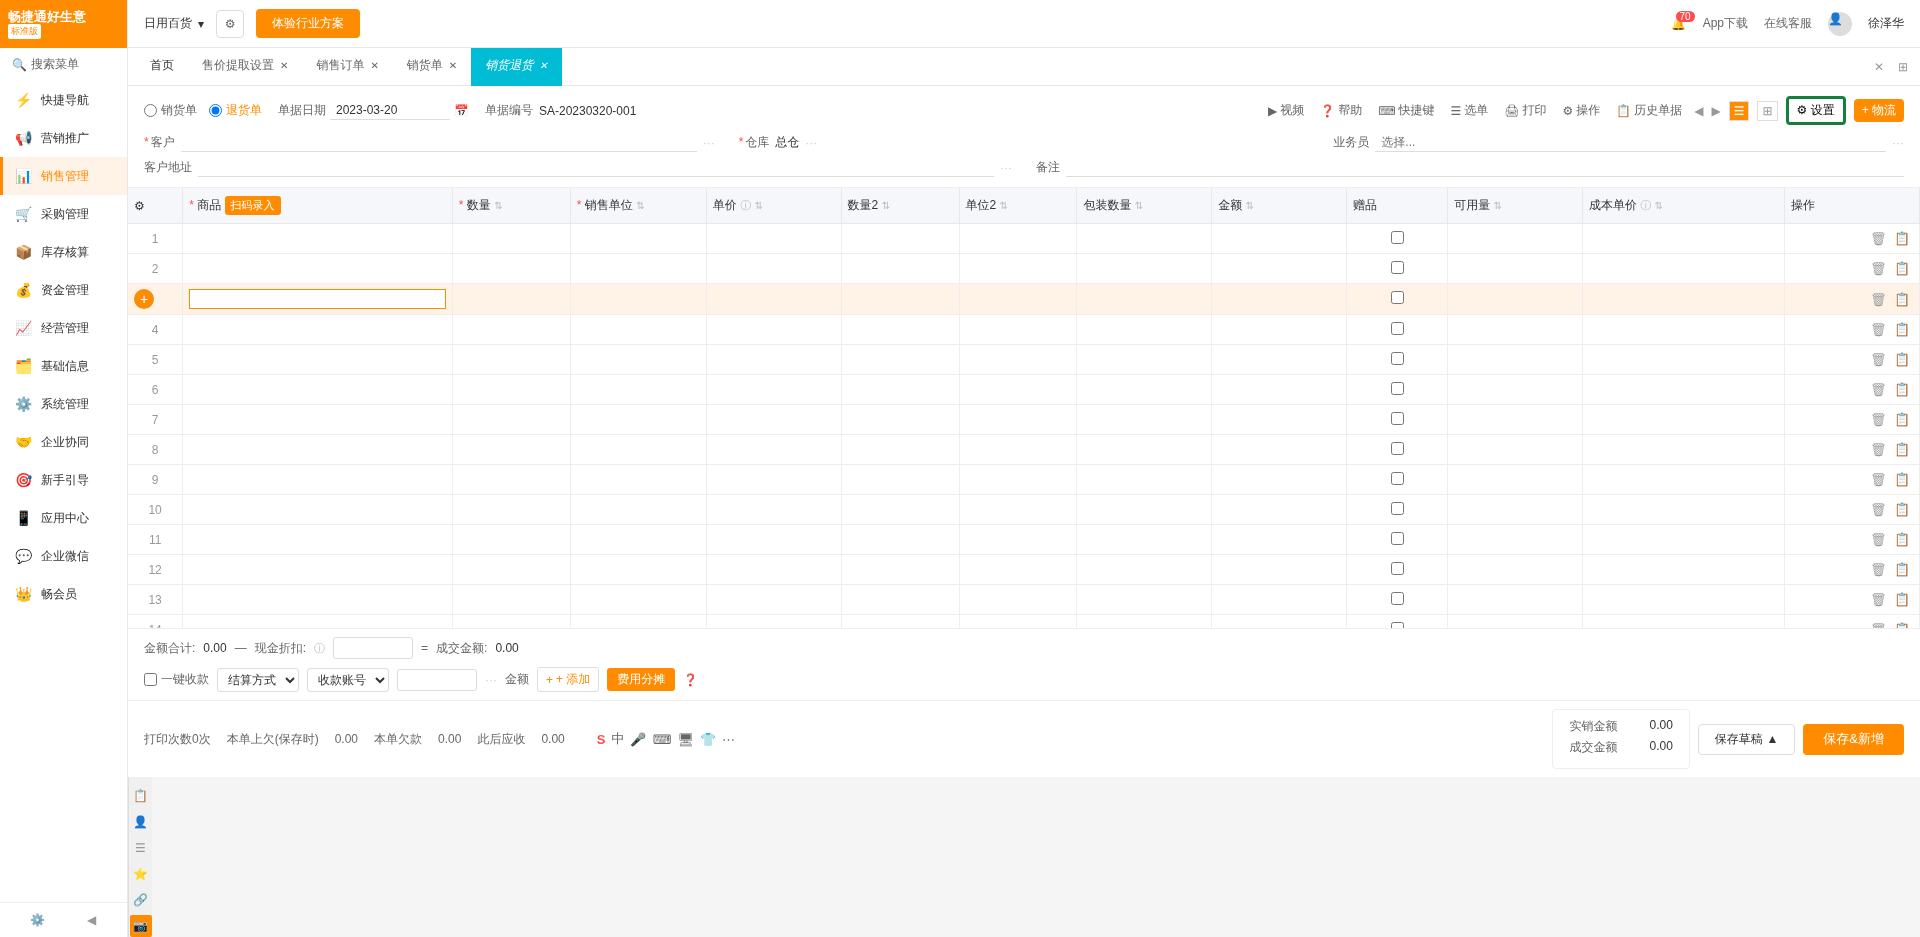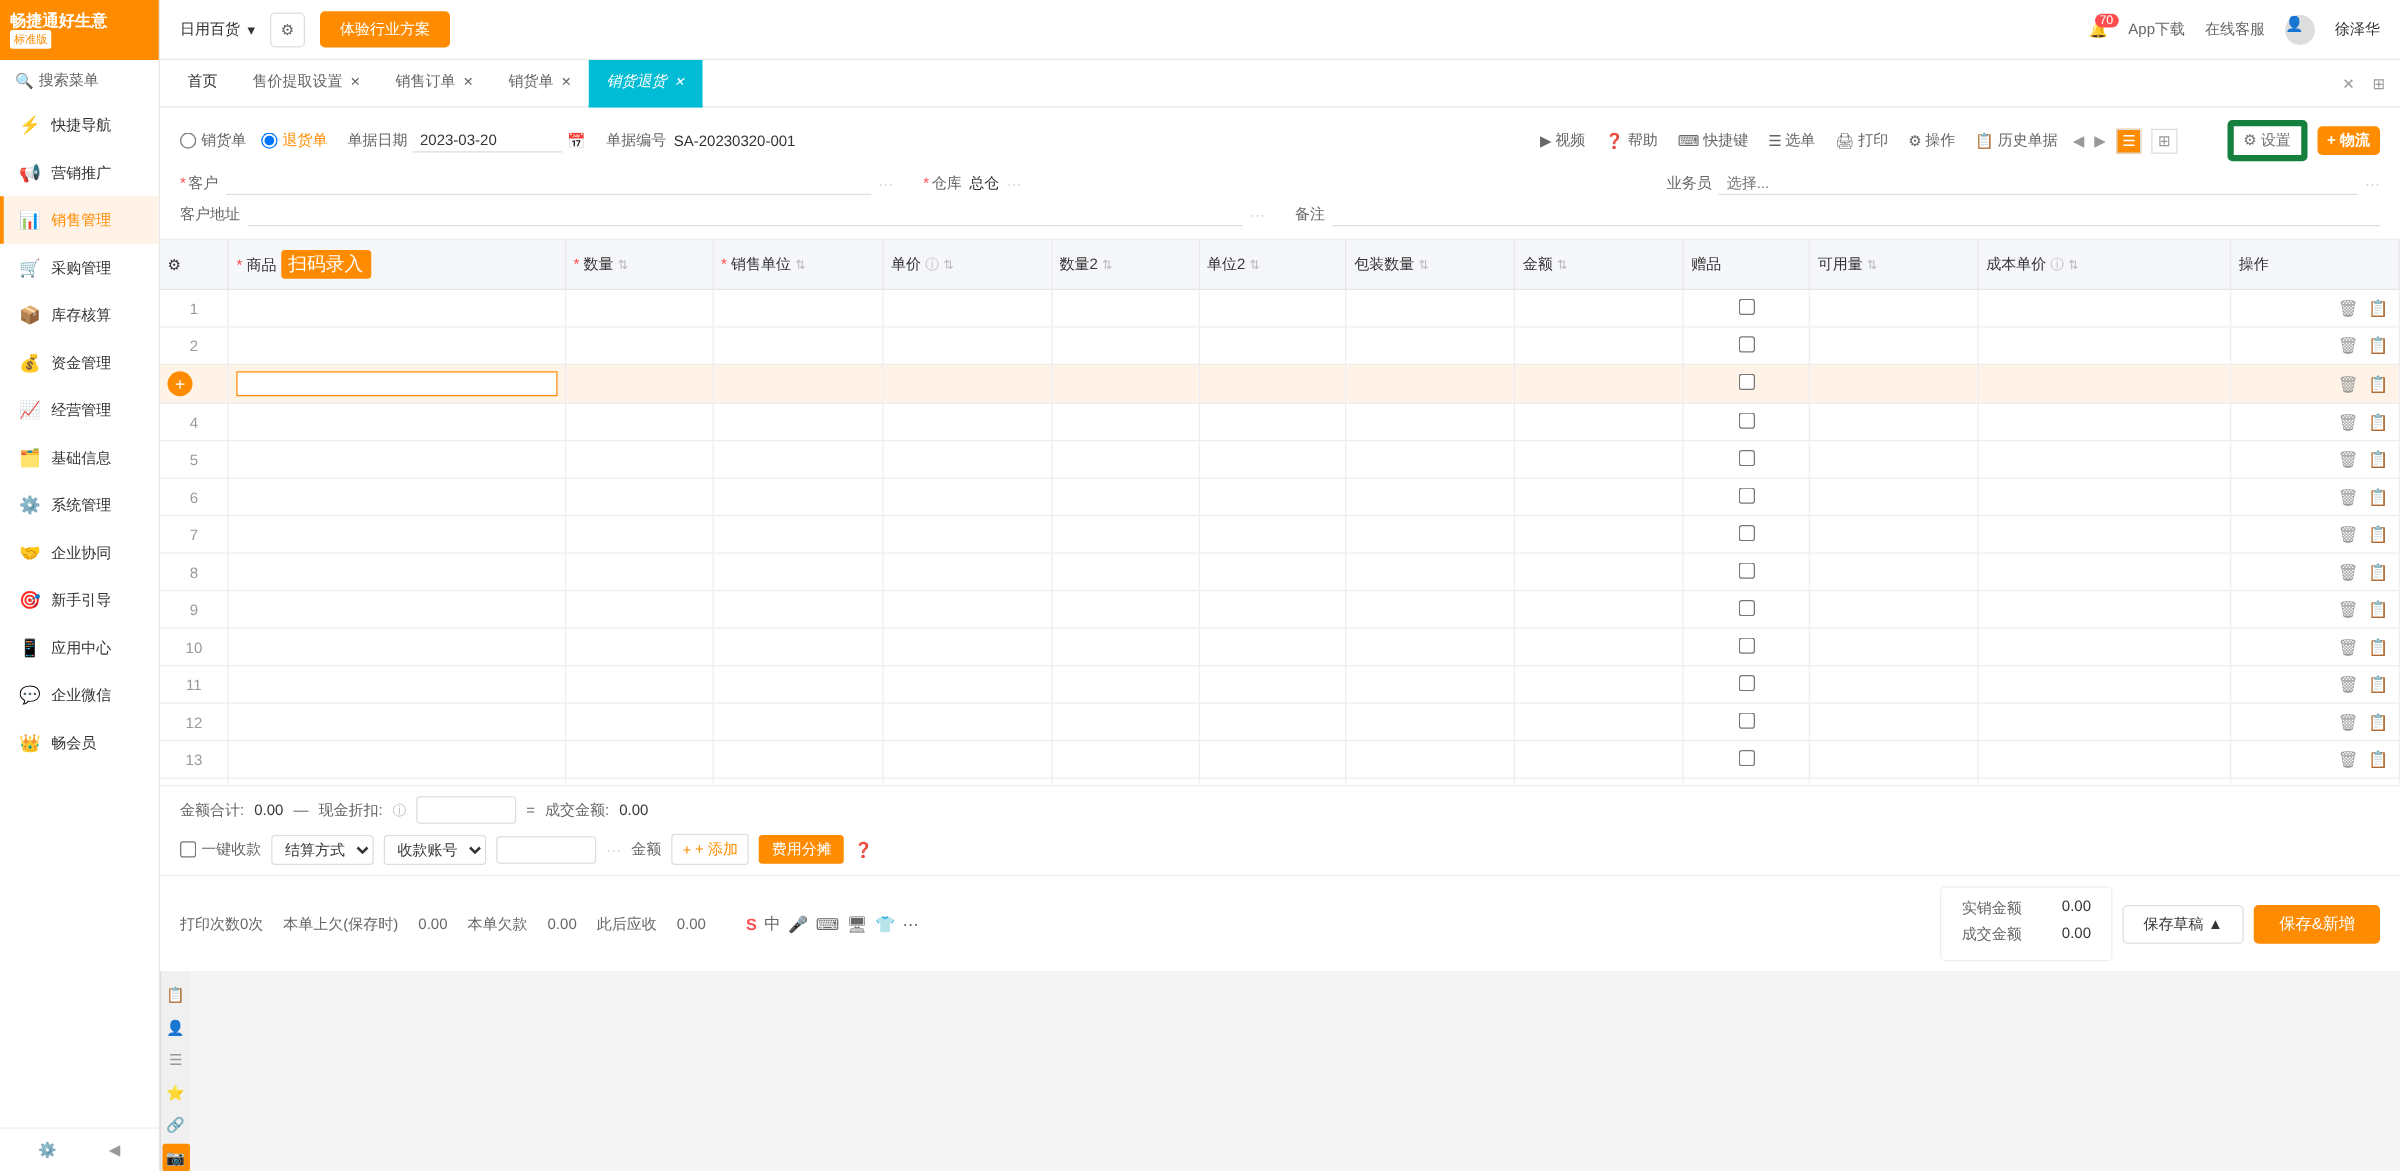--- a/index.html
+++ b/index.html
@@ -45,35 +45,35 @@
     .radio-item { display: flex; align-items: center; gap: 4px; cursor: pointer; color: #666; }
     .radio-item.active { color: #ff8c00; }
     .form-field { display: flex; align-items: center; gap: 6px; }
     .form-label { color: #666; white-space: nowrap; }
     .form-label.required::before { content: '*'; color: #ff4d4f; margin-right: 2px; }
     .form-input { border: none; border-bottom: 1px solid #ddd; padding: 2px 6px; min-width: 120px; color: #333; outline: none; }
     .date-input { display: flex; align-items: center; gap: 4px; }
     .doc-no { color: #333; font-weight: 500; }
     .toolbar-right { margin-left: auto; display: flex; align-items: center; gap: 8px; }
     .toolbar-btn { display: flex; align-items: center; gap: 3px; color: #666; cursor: pointer; font-size: 12px; padding: 2px 4px; }
-    .settings-btn { background: #fff; border: 5px solid #15803d; border-radius: 4px; padding: 3px 8px; cursor: pointer; color: #737373; font-size: 12px; margin-left: 32px; }
-    .add-btn { background: #ff8c00; color: #fff; border: none; border-radius: 4px; padding: 3px 8px; cursor: pointer; font-size: 12px; font-weight: bold; }
+    .settings-btn { background: #fff; border: 3px solid #15803d; border-radius: 4px; padding: 3px 8px; cursor: pointer; color: #000000; font-size: 12px; }
+    .add-btn { background: #ff8c00; color: #fff; border: none; border-radius: 4px; padding: 3px 8px; cursor: pointer; font-size: 12px; }
 
     .form-row2 { display: flex; align-items: center; gap: 24px; }
     .field-group { display: flex; align-items: center; gap: 6px; flex: 1; }
 
     
     .table-container { flex: 1; overflow-y: auto; background: #fff; }
     table { width: 100%; border-collapse: collapse; }
     thead tr { background: #f5f7fa; }
     th { padding: 8px 6px; text-align: left; color: #333; font-weight: normal; border-right: 1px solid #e8e8e8; border-bottom: 1px solid #e8e8e8; white-space: nowrap; font-size: 12px; position: relative; }
     th .sort-icon { color: #bbb; font-size: 10px; cursor: pointer; }
     td { padding: 5px 6px; border-right: 1px solid #eee; border-bottom: 1px solid #eee; color: #333; height: 30px; }
     tr.highlighted td { background: #fff3e8; }
-    .scan-btn { background: #ff8c00; color: #fff; border: none; border-radius: 3px; padding: 2px 6px; font-size: 15px; cursor: pointer; }
+    .scan-btn { background: #ff8c00; color: #fff; border: none; border-radius: 3px; padding: 2px 6px; font-size: 11px; cursor: pointer; }
     .row-num { color: #999; text-align: center; }
     .add-row-btn { width: 20px; height: 20px; background: #ff8c00; color: #fff; border: none; border-radius: 50%; cursor: pointer; font-size: 14px; display: flex; align-items: center; justify-content: center; }
     .checkbox-cell { text-align: center; }
     .action-btns { display: flex; gap: 4px; justify-content: flex-end; }
     .icon-btn { background: none; border: none; cursor: pointer; color: #999; font-size: 13px; padding: 2px; }
 
     
     .bottom-area { background: #fff; border-top: 1px solid #eee; padding: 8px 16px; }
     .total-row { display: flex; align-items: center; gap: 8px; margin-bottom: 8px; color: #333; }
     .total-label { color: #666; }

